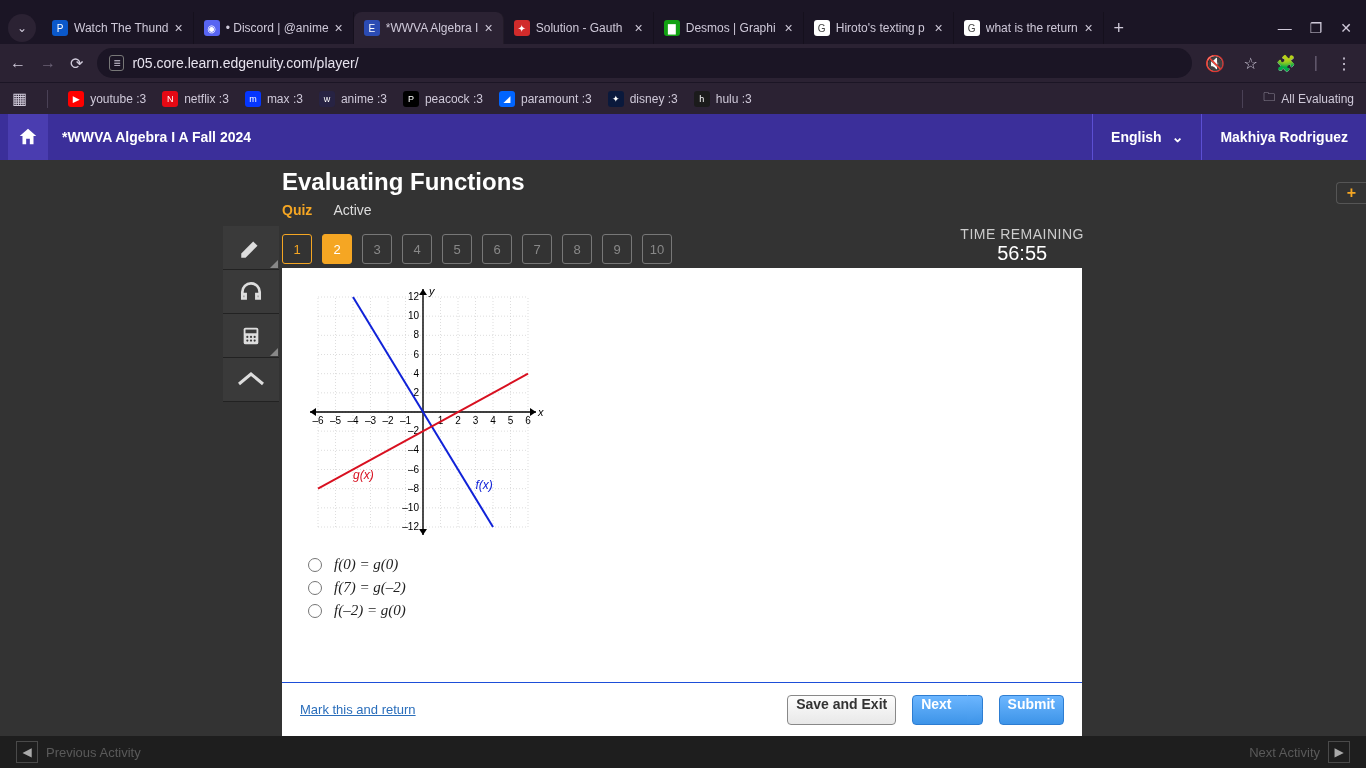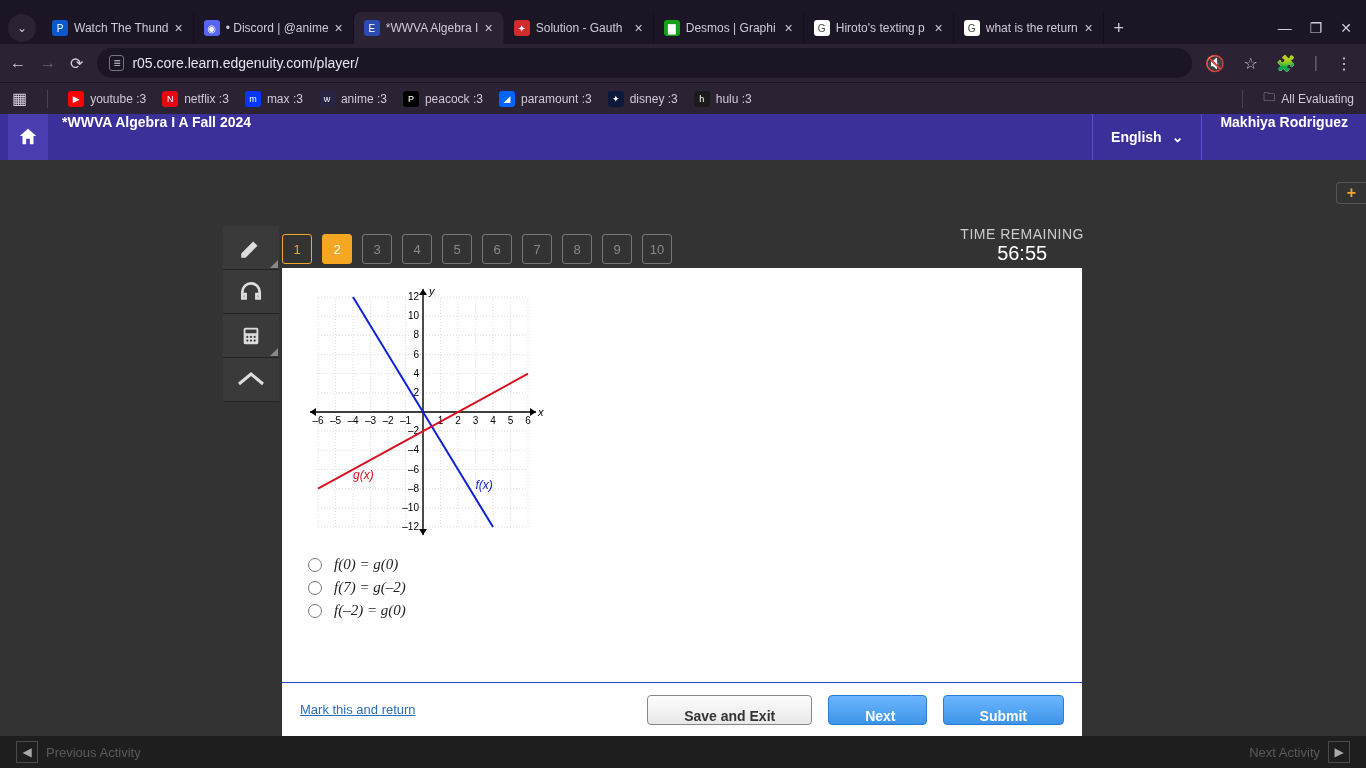--- a/index.html
+++ b/index.html
@@ -20,21 +20,21 @@
   .nav-ico.dim{color:#6b6276;}
   .urlbar{flex:1;height:30px;background:#1b1525;border-radius:15px;display:flex;align-items:center;gap:8px;padding:0 12px;color:#cfc9d9;font-size:14px;}
   .urlbar .site{color:#e7e3ee;}
   .right-ico-group{display:flex;gap:18px;align-items:center;padding-right:4px;}
   .bmrow{height:32px;background:#2b2233;border-top:1px solid #1b1525;display:flex;align-items:center;gap:16px;padding:0 12px;color:#cfc9d9;font-size:12px;}
   .bm{display:flex;align-items:center;gap:6px;}
   .bm .ico{width:16px;height:16px;border-radius:3px;display:flex;align-items:center;justify-content:center;font-size:9px;color:#fff;}
   .bmrow .spacer{flex:1;}
   .bmrow .divider{width:1px;height:18px;background:#4a4156;margin:0 4px;}
   
-  .courseheader{height:46px;background:#3b2f9a;display:flex;align-items:flex-start;color:#fff;font-size:14px;font-weight:bold;padding-left:8px;}
+  .courseheader{height:46px;background:#3b2f9a;display:flex;align-items:center;color:#fff;font-size:14px;font-weight:bold;padding-left:8px;}
   .homebox{width:40px;height:46px;background:#4a3db0;display:flex;align-items:center;justify-content:center;margin-right:14px;}
   .lang{margin-left:auto;display:flex;align-items:center;gap:10px;padding:0 18px;border-left:1px solid #5c4fd2;border-right:1px solid #5c4fd2;height:100%;font-weight:bold;}
   .user{padding:0 18px;}
   
   .stage{position:relative;height:calc(768px - 12px - 32px - 38px - 32px - 46px - 32px);background:#333;}
   .addflag{position:absolute;right:0;top:22px;width:30px;height:22px;background:#333;border:1px solid #555;border-right:none;border-radius:4px 0 0 4px;display:flex;align-items:center;justify-content:center;color:#f5a623;font-size:16px;font-weight:bold;}
   .lesson-head{position:absolute;left:282px;top:8px;color:#fff;}
   .lesson-head h1{font-size:24px;font-weight:bold;}
   .lesson-head .sub{margin-top:6px;font-size:14px;}
   .lesson-head .quiz{color:#f5a623;font-weight:bold;margin-right:18px;}
@@ -55,21 +55,21 @@
   .quizpanel{position:absolute;left:282px;top:108px;width:800px;bottom:0;background:#fff;}
   .content{padding:14px 26px 8px 26px;height:calc(100% - 54px);overflow:hidden;}
   .graph{width:250px;height:260px;position:relative;margin-bottom:14px;}
   .answers{font-size:15px;color:#222;}
   .answers label{display:flex;align-items:center;gap:12px;margin:6px 0;}
   .answers input{width:14px;height:14px;}
   .answers .eq{font-style:italic;font-family:'Times New Roman',serif;}
   .panelfoot{height:54px;border-top:1px solid #1d4ed8;display:flex;align-items:center;padding:0 18px;gap:16px;}
   .mark{color:#2a6ebb;font-size:13px;text-decoration:underline;}
   .panelfoot .spacer{flex:1;}
-  .btn{height:30px;padding:0 36px;font-size:14px;font-weight:bold;border-radius:4px;border:1px solid #888;display:flex;align-items:flex-end;justify-content:center;position:relative;}
+  .btn{height:30px;padding:0 8px;font-size:14px;font-weight:bold;border-radius:4px;border:1px solid #888;display:flex;align-items:flex-start;justify-content:center;position:relative;}
   .btn.save{background:linear-gradient(#fdfdfd,#e8e8e8);color:#333;}
   .btn.next{background:linear-gradient(#6cb6ff,#3d94e8);color:#fff;border:1px solid #2d7dd2;padding-right:30px;}
   .btn.next:after{content:"";position:absolute;right:-1px;top:-1px;bottom:-1px;width:16px;background:linear-gradient(#6cb6ff,#3d94e8);clip-path:polygon(0 0,100% 50%,0 100%);}
   .btn.submit{background:linear-gradient(#6cb6ff,#3d94e8);color:#fff;border:1px solid #2d7dd2;}
   
   .activitybar{height:32px;background:#1e1e1e;display:flex;align-items:center;color:#5a5a5a;font-size:13px;padding:0 8px;}
   .sqbtn{width:22px;height:22px;border:1px solid #4a4a4a;color:#aaa;display:flex;align-items:center;justify-content:center;font-size:12px;margin:0 8px;}
   .activitybar .spacer{flex:1;}
 </style>
 </head>
@@ -192,20 +192,27 @@
   <span>*WWVA Algebra I A Fall 2024</span>
   <div class="lang">
     <span>English</span>
     <span>⌄</span>
   </div>
   <div class="user">Makhiya Rodriguez</div>
 </div>
 
 <div class="stage">
   <div class="addflag">+</div>
+  <div class="lesson-head">
+    <h1>Evaluating Functions</h1>
+    <div class="sub">
+      <span class="quiz">Quiz</span>
+      <span class="active">Active</span>
+    </div>
+  </div>
 
   <div class="toolcol">
     <div class="toolbtn">
       <svg width="26" height="26" viewBox="0 0 24 24">
           <path fill="#ddd" d="M3 17l11-11 4 4L7 21H3v-4z"></path>
         </svg>
         <div class="corner"></div>
     </div>
     <div class="toolbtn nocorner">
       <svg width="26" height="26" viewBox="0 0 24 24">

